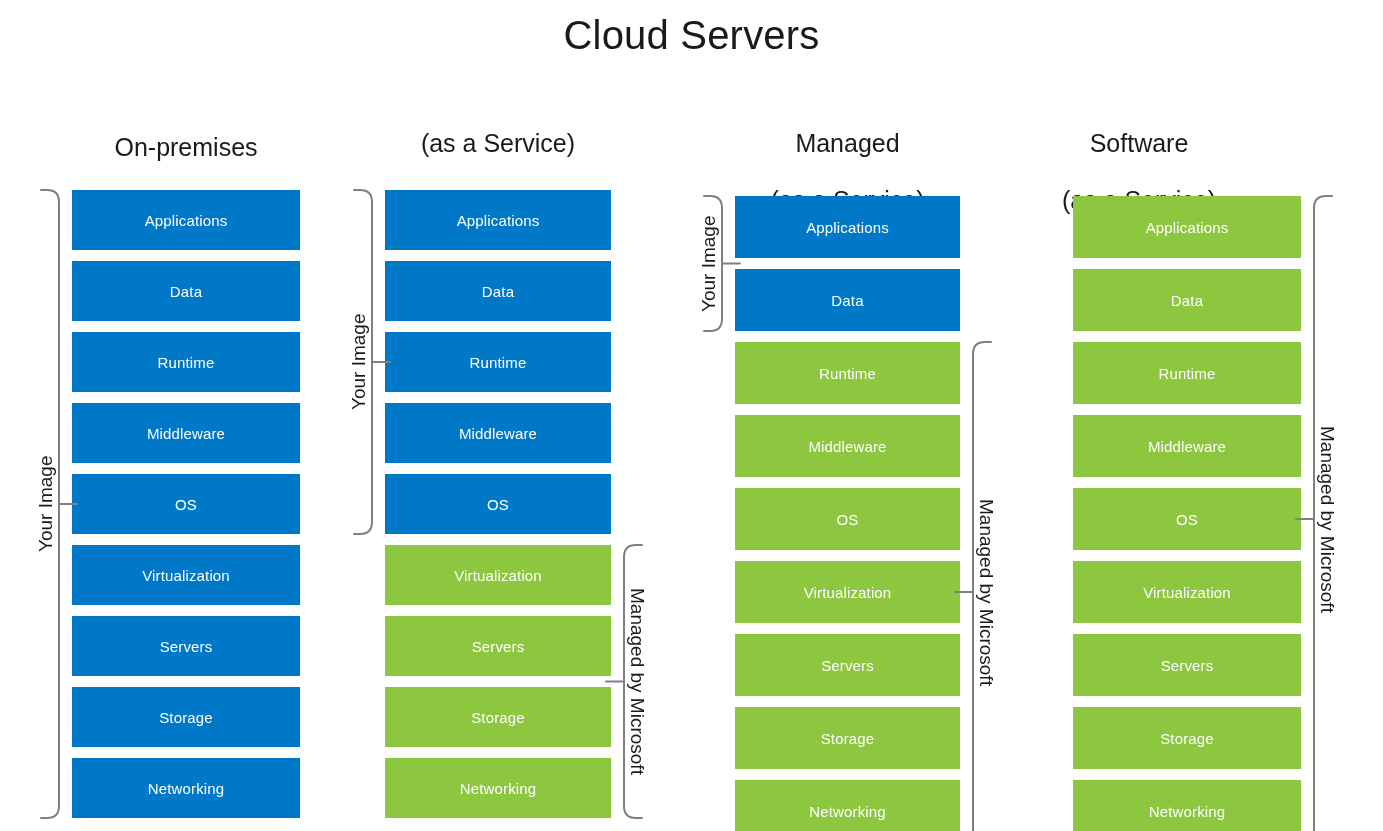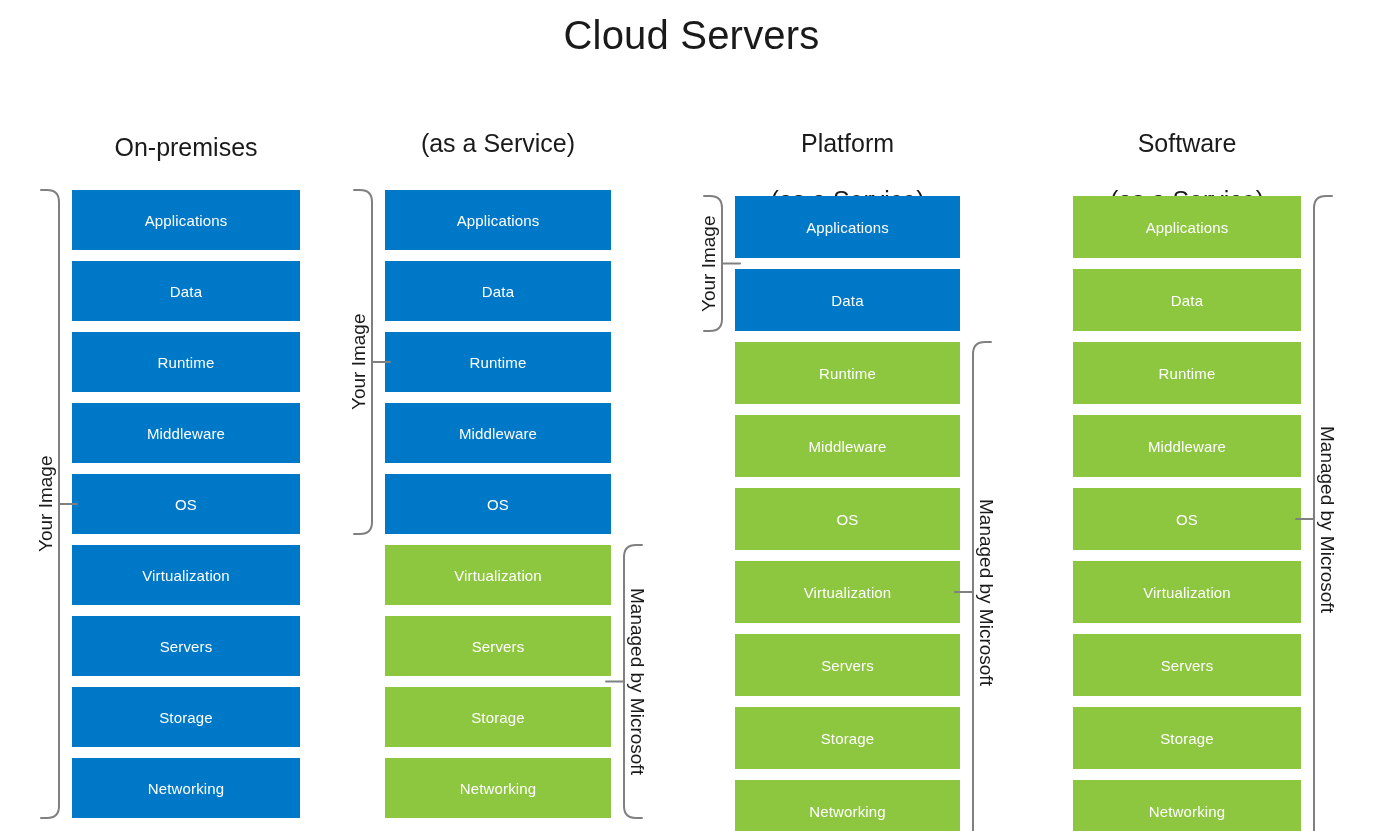--- a/index.html
+++ b/index.html
@@ -87,25 +87,25 @@
 
 <div class="col-header" id="header-0" style="left: 72px; width: 228px; top: 104px;">
   <div>On-premises</div>
 </div>
 
 <div class="col-header" id="header-1" style="left: 385px; width: 226px; top: 100px;">
   <div>(as a Service)</div>
 </div>
 
 <div class="col-header" id="header-2" style="left: 735px; width: 225px; top: 100px;">
-  <div>Platform</div>
+  <div>Managed</div>
   <div>(as a Service)</div>
 </div>
 
-<div class="col-header" id="header-3" style="left: 1073px; width: 228px; top: 100px; text-align: center;">
+<div class="col-header" id="header-3" style="left: 1025px; width: 228px; top: 100px; text-align: center;">
   <div>Software</div>
   <div>(as a Service)</div>
 </div>
 
 <div class="stack" id="stack-0" style="left: 72px; top: 0px; width: 228px; height: 831px;">
     <div class="layer-box blue" style="top: 190px; height: 60px;">
       <span>Applications</span>
     </div>
     <div class="layer-box blue" style="top: 261px; height: 60px;">
       <span>Data</span>

